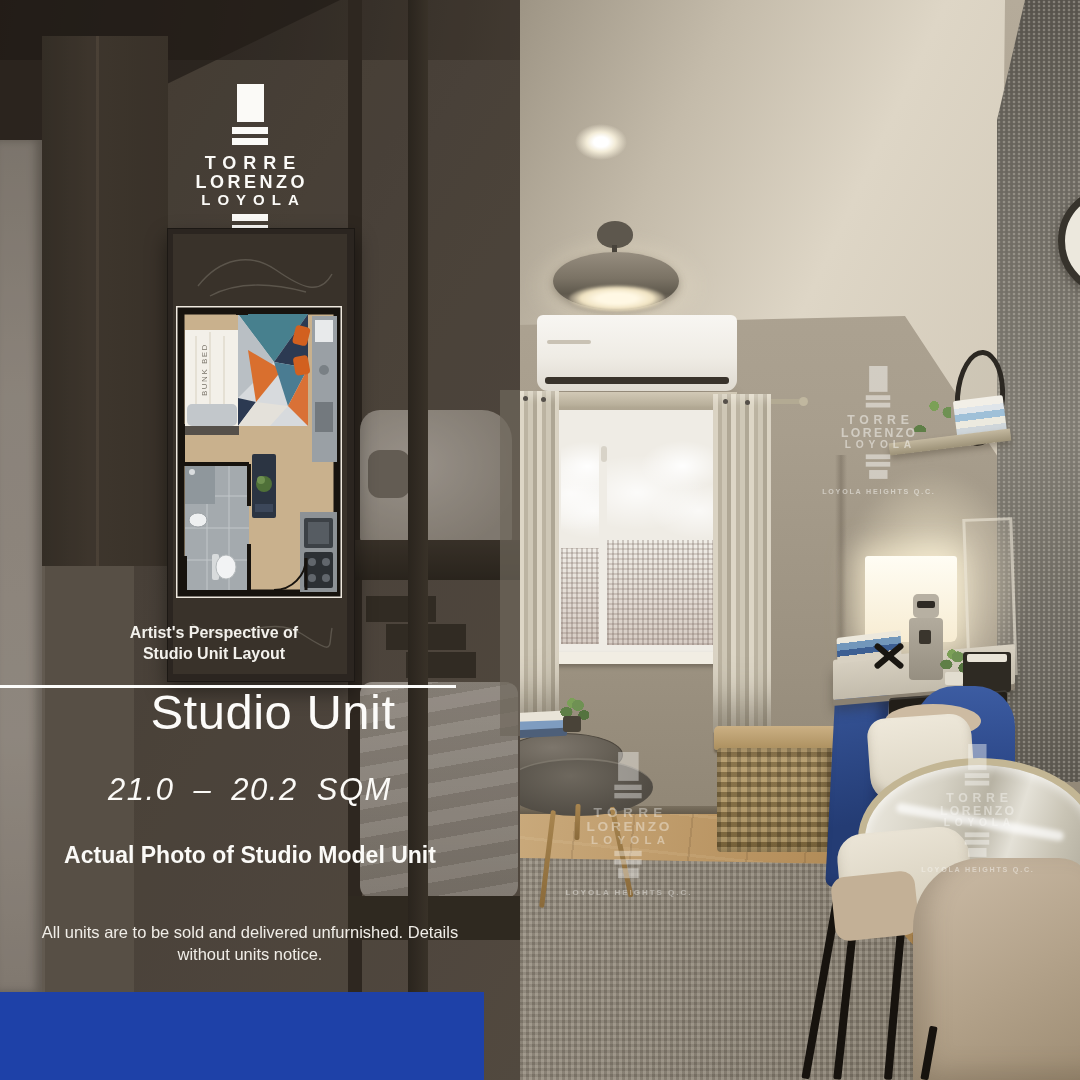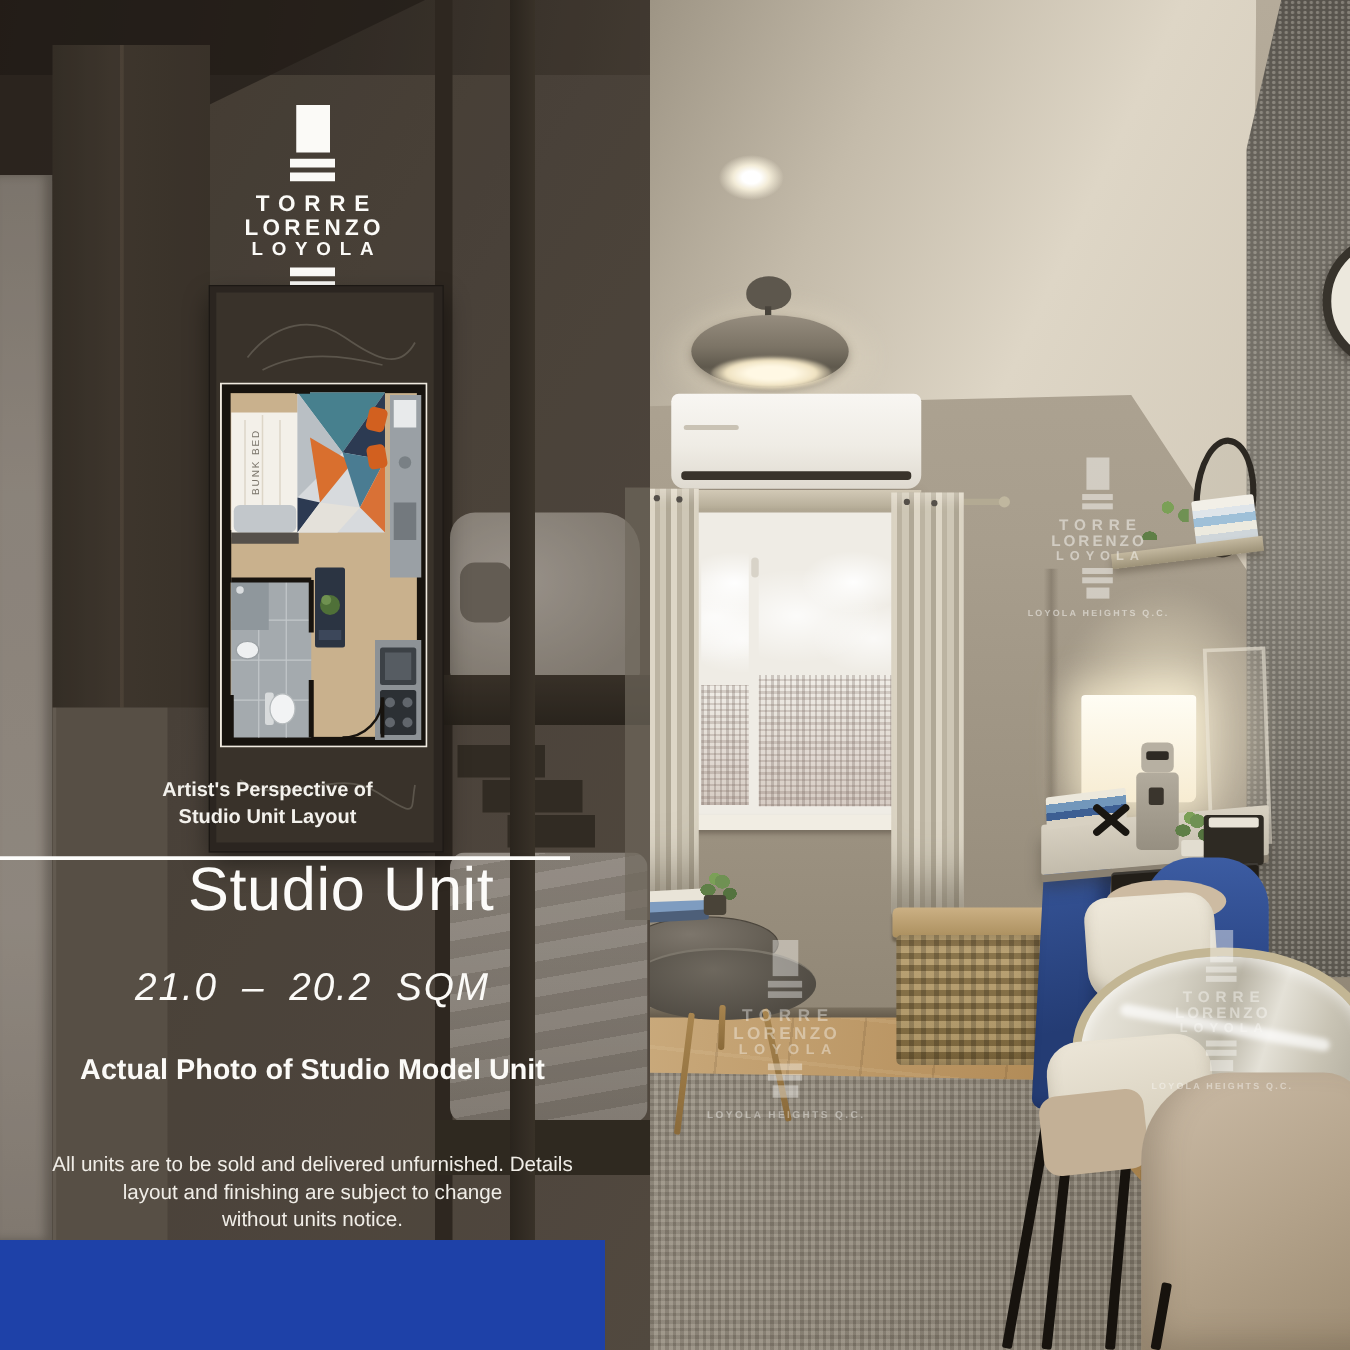--- a/index.html
+++ b/index.html
@@ -471,19 +471,18 @@
     <div class="abs lp-caption">
       <div>Artist's Perspective of</div>
       <div>Studio Unit Layout</div>
     </div>
     <div class="abs lp-divider"></div>
     <div class="abs lp-title">Studio Unit</div>
     <div class="abs lp-size">21.0 – 20.2 SQM</div>
     <div class="abs lp-heading">Actual Photo of Studio Model Unit</div>
     <div class="abs lp-disclaimer">
       <div>All units are to be sold and delivered unfurnished.  Details</div>
-      <div>layout and finishing are subject to change</div>
       <div>without units notice.</div>
     </div>
     <div class="abs blue-bar"></div>
   </div>
 
 </div>
 
 </body></html>

